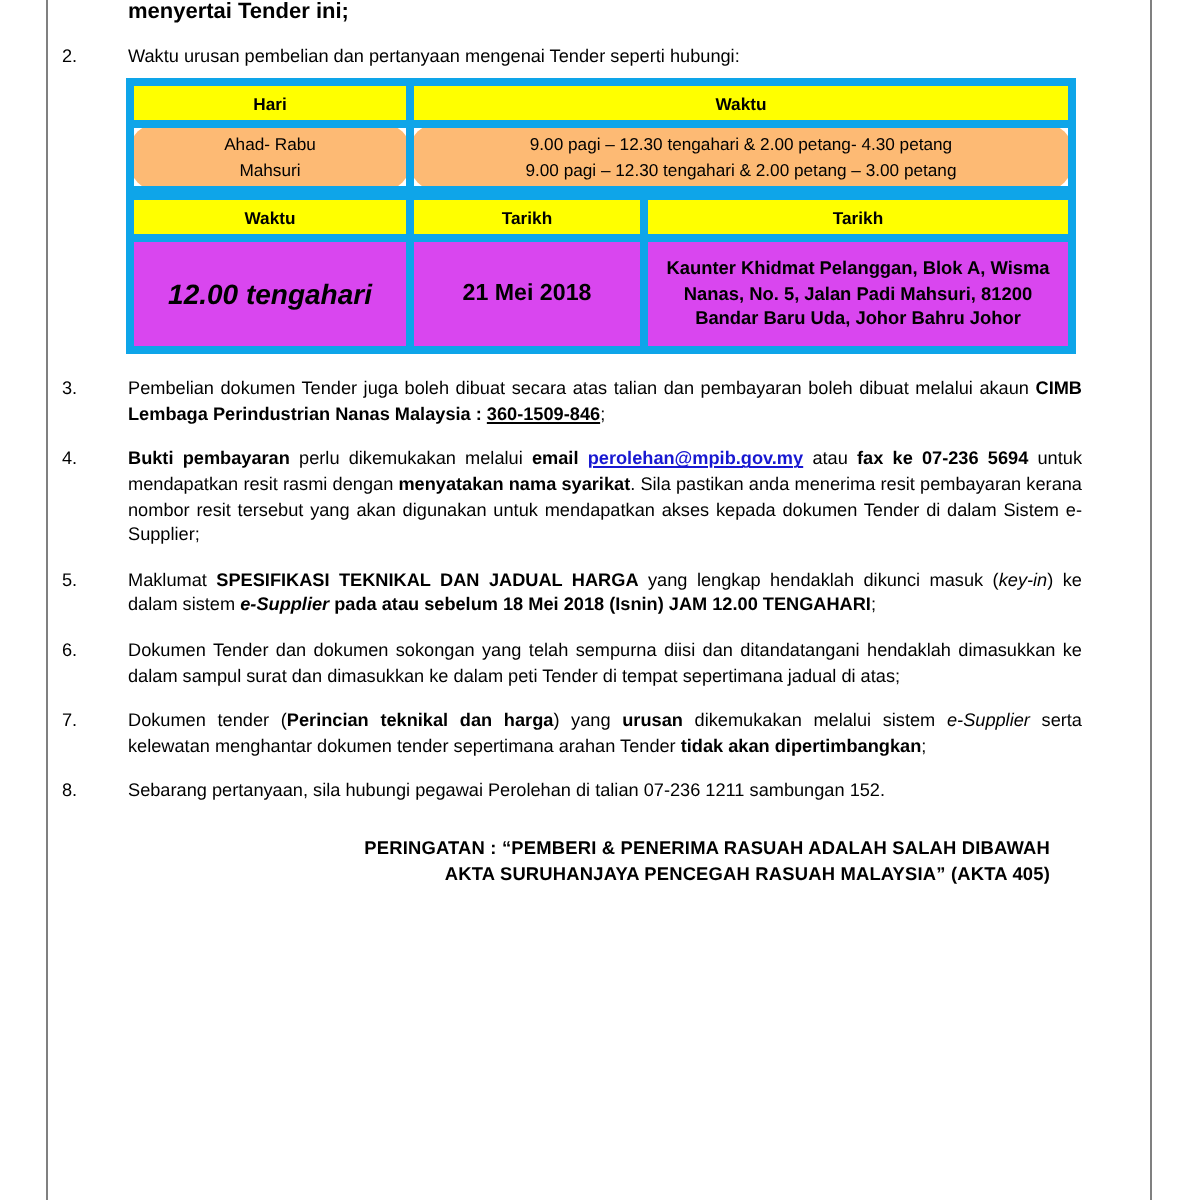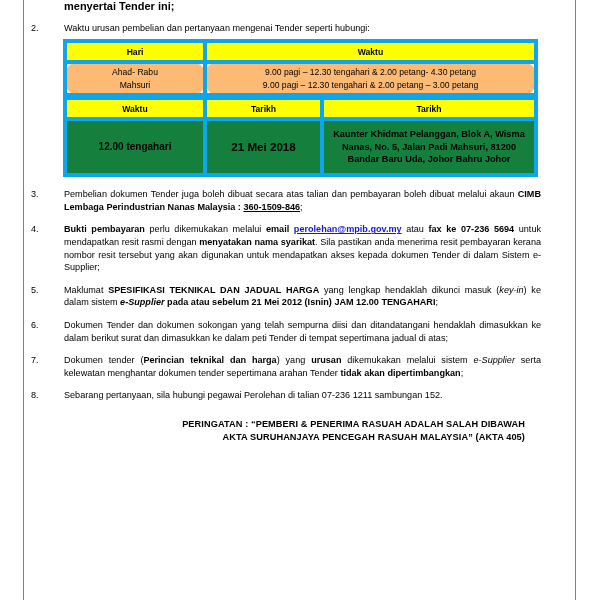--- a/index.html
+++ b/index.html
@@ -101,28 +101,28 @@
   }
   .band {
     background: #ffc000;
     font-weight: bold;
     text-align: center;
     height: 14px;
   }
   .days  { line-height: 12.5px; padding: 2px 3px; }
   .times { line-height: 12.5px; }
   .bigcell {
-    background: #15803d;
+    background: #d946ef;
     text-align: center;
     font-weight: bold;
     font-size: 9.4px;
     line-height: 12.5px;
   }
   .bigcell.num2 { font-size: 11.6px; }
-  .bigcell.tm   { font-size: 10px; }
+  .bigcell.tm   { font-size: 14px; font-style: italic; }
   .addr { font-size: 9.2px; }
 
   .tbl-gap { height: 11px; }
 
   
   .warn {
     margin-top: 16px;
     font-size: 9.2px;
     line-height: 13px;
     font-weight: bold;
@@ -198,26 +198,26 @@
       <div class="body"><span>Pembelian dokumen Tender juga boleh dibuat secara atas talian dan pembayaran boleh dibuat melalui akaun </span><b>CIMB Lembaga Perindustrian Nanas Malaysia : </b><span class="acct">360-1509-846</span><span>;</span></div>
     </div>
 
     <div class="item">
       <div class="num">4.</div>
       <div class="body"><b>Bukti pembayaran</b><span> perlu dikemukakan melalui </span><b>email</b><span>&nbsp;</span><a class="link" href="#">perolehan@mpib.gov.my</a><span> atau </span><b>fax ke 07-236 5694</b><span> untuk mendapatkan resit rasmi dengan </span><b>menyatakan nama syarikat</b><span>. Sila pastikan anda menerima resit pembayaran kerana nombor resit tersebut yang akan digunakan untuk mendapatkan akses kepada dokumen Tender di dalam Sistem e-Supplier;</span></div>
     </div>
 
     <div class="item">
       <div class="num">5.</div>
-      <div class="body"><span>Maklumat </span><b>SPESIFIKASI TEKNIKAL DAN JADUAL HARGA</b><span>  yang lengkap hendaklah dikunci masuk (</span><i>key-in</i><span>) ke dalam sistem </span><span class="bi">e-Supplier</span><b> pada atau sebelum 21 Mei 2012 (Isnin) JAM 12.00 TENGAHARI</b><span>;</span></div>
+      <div class="body"><span>Maklumat </span><b>SPESIFIKASI TEKNIKAL DAN JADUAL HARGA</b><span>  yang lengkap hendaklah dikunci masuk (</span><i>key-in</i><span>) ke dalam sistem </span><span class="bi">e-Supplier</span><b> pada atau sebelum 18 Mei 2018 (Isnin) JAM 12.00 TENGAHARI</b><span>;</span></div>
     </div>
 
     <div class="item">
       <div class="num">6.</div>
-      <div class="body">Dokumen Tender dan dokumen sokongan yang telah sempurna diisi dan ditandatangani hendaklah dimasukkan ke dalam berikut surat dan dimasukkan ke dalam peti Tender di tempat sepertimana jadual di atas;</div>
+      <div class="body">Dokumen Tender dan dokumen sokongan yang telah sempurna diisi dan ditandatangani hendaklah dimasukkan ke dalam sampul surat dan dimasukkan ke dalam peti Tender di tempat sepertimana jadual di atas;</div>
     </div>
 
     <div class="item">
       <div class="num">7.</div>
       <div class="body"><span>Dokumen tender (</span><b>Perincian teknikal dan harga</b><span>) yang </span><b>urusan</b><span> dikemukakan melalui sistem </span><i>e-Supplier</i><span> serta kelewatan menghantar dokumen tender sepertimana arahan Tender </span><b>tidak akan dipertimbangkan</b><span>;</span></div>
     </div>
 
     <div class="item">
       <div class="num">8.</div>
       <div class="body nojust">Sebarang pertanyaan, sila hubungi pegawai Perolehan di talian 07-236 1211 sambungan 152.</div>

